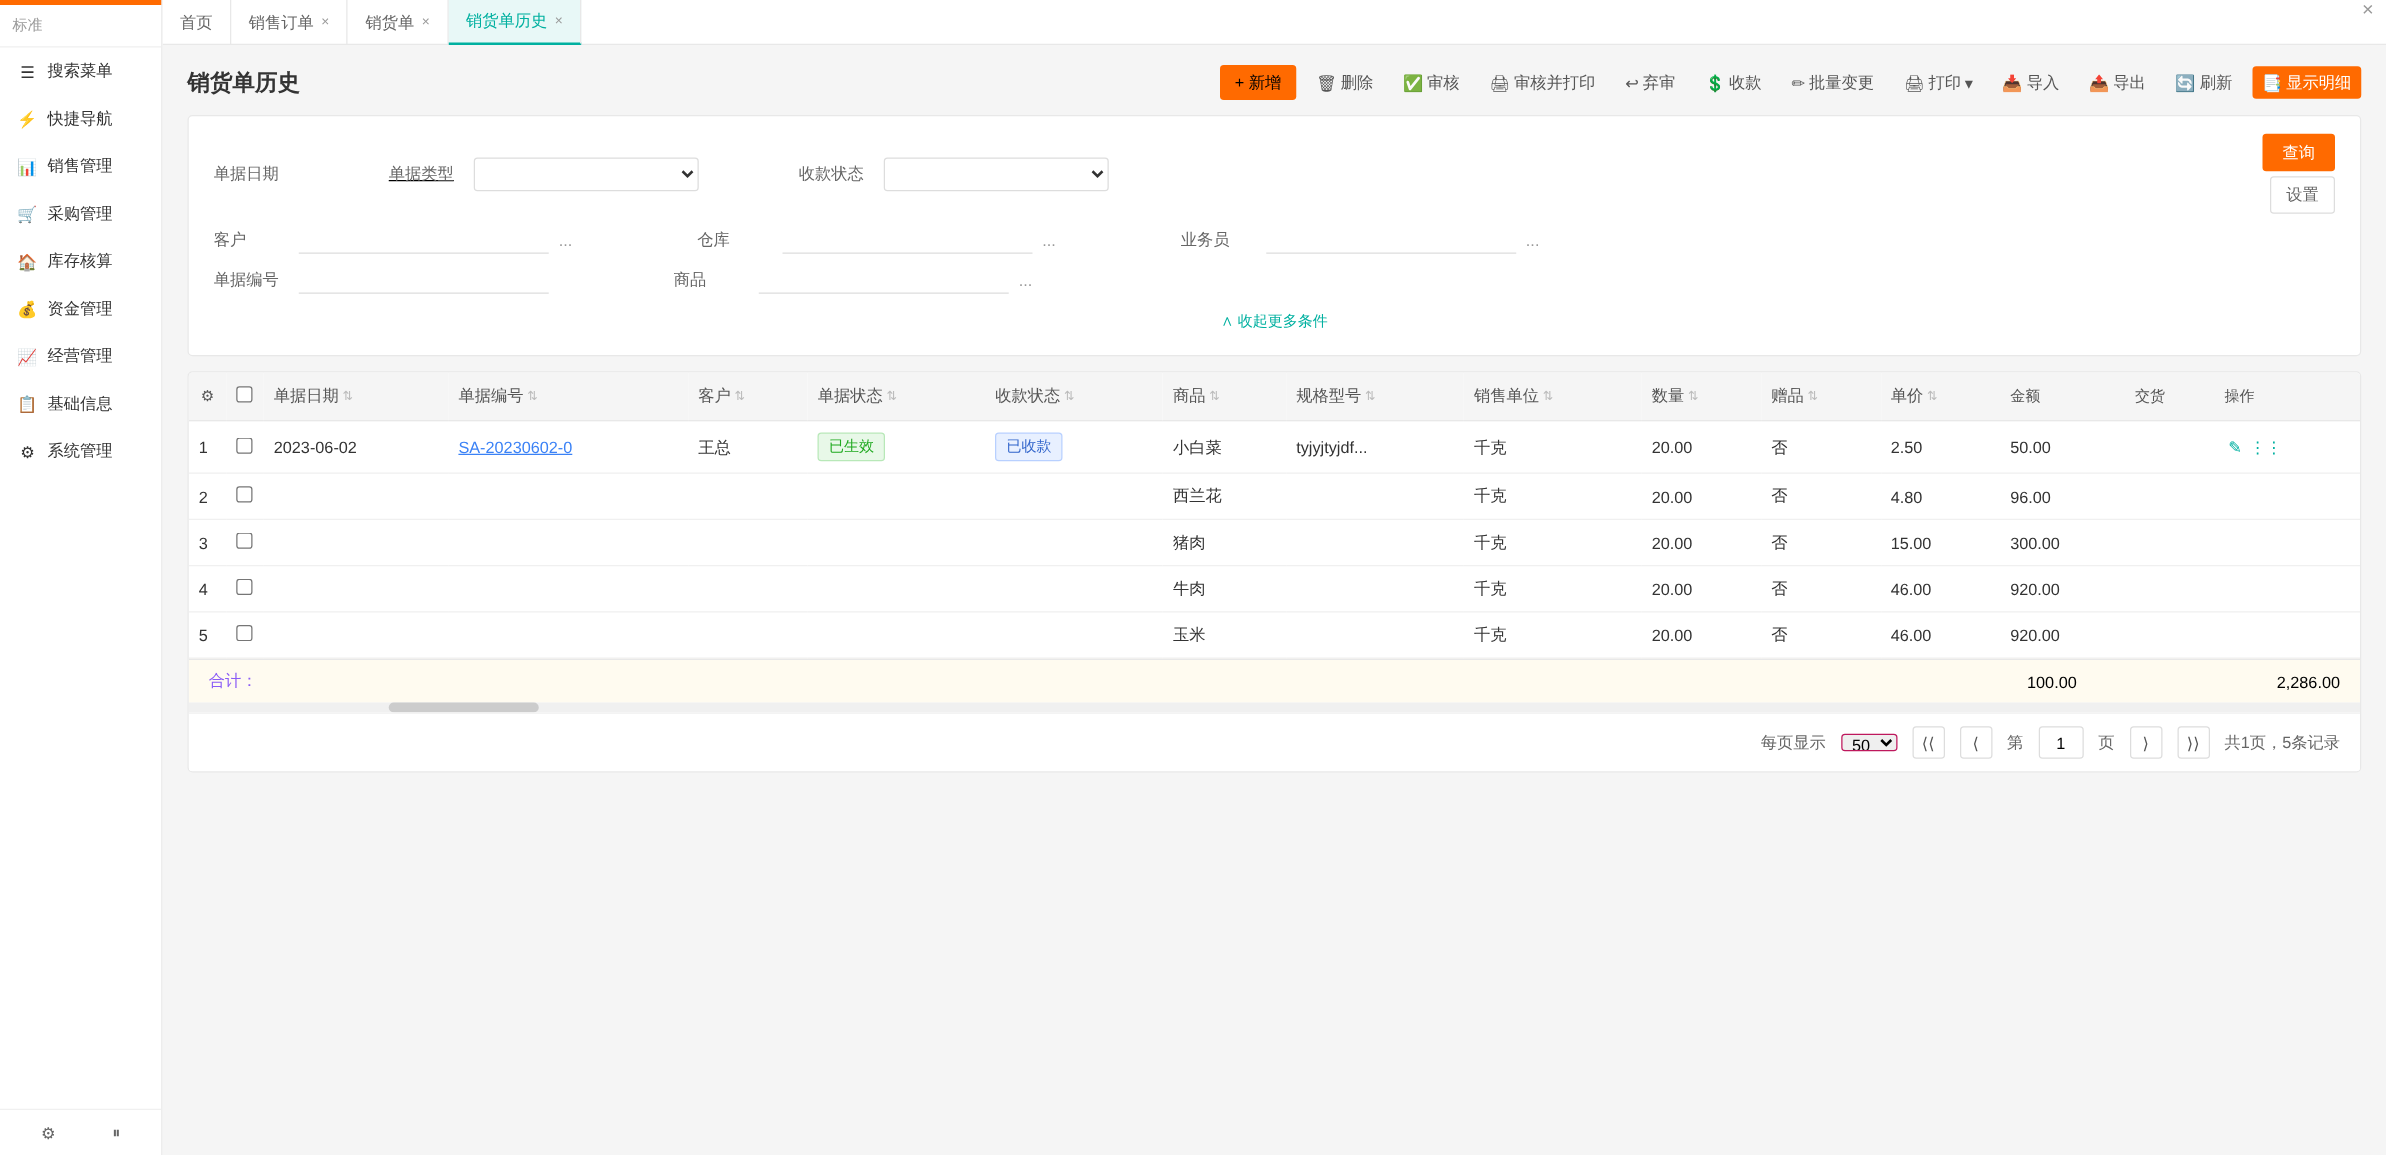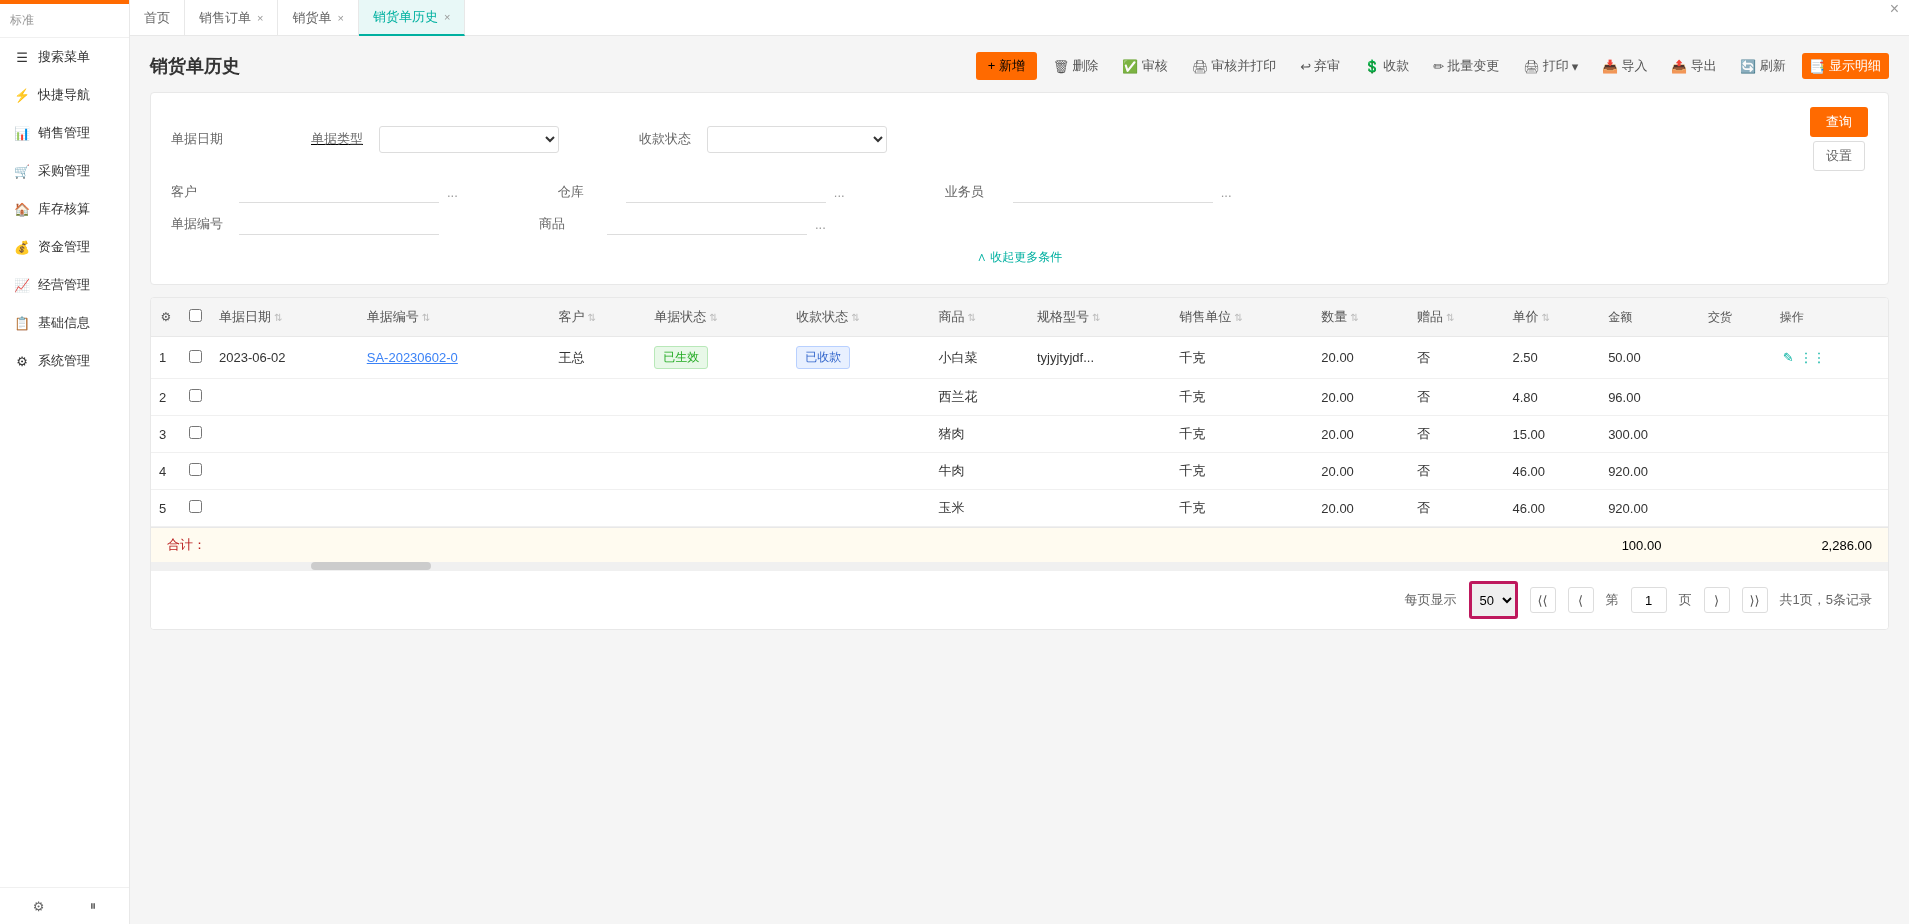--- a/index.html
+++ b/index.html
@@ -59,28 +59,28 @@
     th { padding: 10px 8px; text-align: left; color: #555; font-weight: normal; border-bottom: 1px solid #e8e8e8; white-space: nowrap; font-size: 12px; }
     th .sort-icon { color: #bbb; font-size: 10px; }
     td { padding: 9px 8px; border-bottom: 1px solid #f0f0f0; color: #333; font-size: 13px; white-space: nowrap; }
     .tag { display: inline-block; padding: 2px 8px; border-radius: 3px; font-size: 12px; }
     .tag-green { background: #e8f8e8; color: #22aa22; border: 1px solid #b8e8b8; }
     .tag-blue { background: #e8f0ff; color: #3366cc; border: 1px solid #b8d0ff; }
     .action-btn { color: #00b0a0; cursor: pointer; font-size: 13px; padding: 0 3px; }
 
     
     .table-footer { background: #fffbf0; border-top: 1px solid #e8e8e8; padding: 8px 16px; display: flex; align-items: center; }
-    .footer-label { color: #b91c1c; margin-right: 20px; }
+    .footer-label { color: #8b5cf6; margin-right: 20px; }
 
     
     .pagination { display: flex; align-items: center; justify-content: flex-end; padding: 10px 16px; background: #fff; border-top: 1px solid #f0f0f0; gap: 12px; }
     .page-info { color: #666; font-size: 13px; }
     .page-btn { width: 26px; height: 26px; border: 1px solid #ddd; background: #fff; cursor: pointer; display: flex; align-items: center; justify-content: center; border-radius: 3px; color: #555; }
     .page-input { width: 36px; height: 26px; border: 1px solid #ddd; text-align: center; border-radius: 3px; }
-    .page-size-select { height: 38px; border: 3px solid #be185d; border-radius: 3px; padding: 0 4px; }
+    .page-size-select { height: 14px; border: 1px solid #be185d; border-radius: 3px; padding: 0 4px; }
 
     .checkbox-cell { width: 30px; }
     .settings-col { width: 30px; text-align: center; }
 
     .header-with-sort { display: flex; align-items: center; gap: 3px; }
 
     .scrollbar-area { height: 8px; background: #f0f0f0; margin: 0; }
     .scrollbar-thumb { height: 8px; width: 120px; background: #ccc; border-radius: 4px; margin-left: 160px; }
   </style>
 </head>
@@ -224,21 +224,21 @@
           </select>
         </div>
 
         <div class="filter-item" style="margin-left:60px;">
           <span class="filter-label">收款状态</span>
           <select class="filter-select">
             <option></option>
           </select>
         </div>
 
-        <div style="margin-left:auto; display:flex; flex-direction:column; align-items:center;">
+        <div style="margin-left:auto; display:flex; flex-direction:column; align-items:flex-end;">
           <button class="btn-query">查询</button>
           <button class="btn-setting">设置</button>
         </div>
       </div>
 
       <div class="filter-row">
 
         <div class="filter-item">
           <span class="filter-label">客户</span>
           <input class="filter-input filter-input-wide" type="text" style="">

